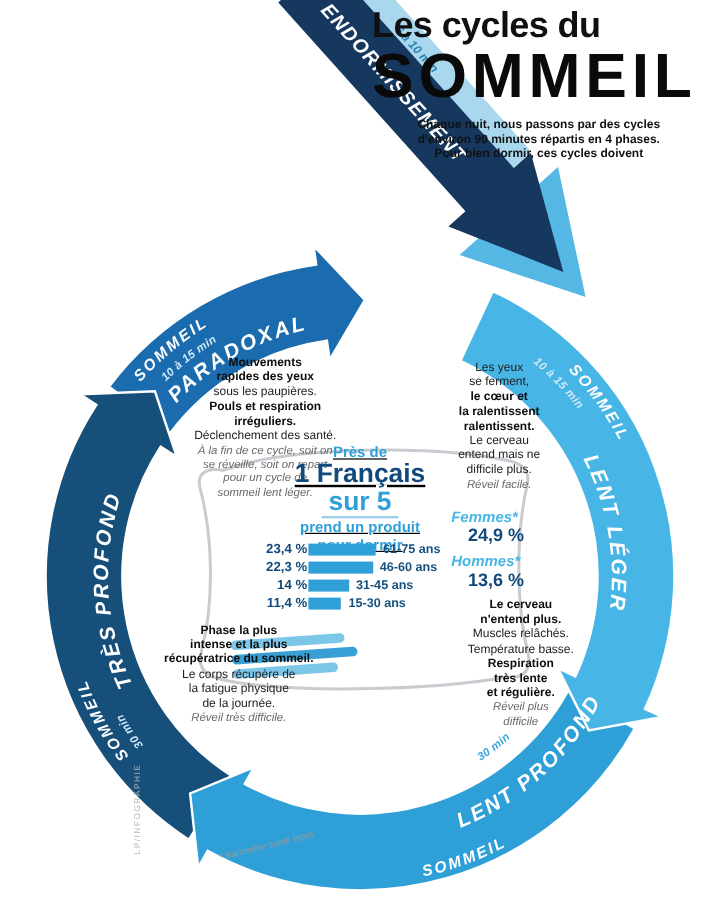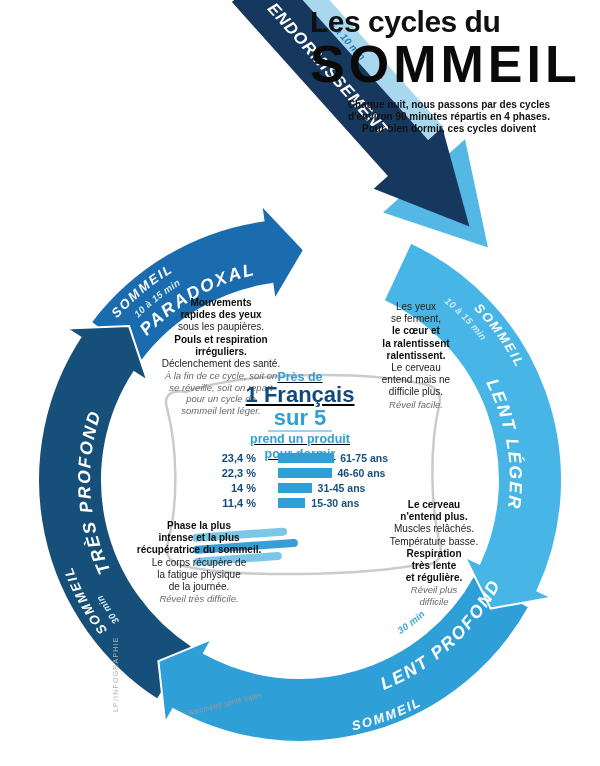--- a/index.html
+++ b/index.html
@@ -41,21 +41,21 @@
 
   
   .center-head{position:absolute;left:205px;top:370px;width:190px;text-align:center;z-index:3;text-decoration:underline;}
   .ch-small{color:#2f9fd8;font-weight:700;font-size:12.5px;line-height:1.15;}
   .ch-big1{color:#12497c;font-weight:700;font-size:22px;line-height:1.02;}
   .ch-big2{color:#2f9fd8;font-weight:700;font-size:22px;line-height:1.02;display:inline-block;
            border-bottom:2px solid #9fd0ea;padding:0 6px 1px 6px;}
 
   .bars{position:absolute;left:210px;top:451px;width:195px;z-index:3;}
   .bar-row{display:flex;align-items:center;height:14px;margin-bottom:1px;}
-  .bar-val{width:46px;text-align:right;font-weight:700;color:#12497c;font-size:11px;padding-right:22px;}
+  .bar-val{width:46px;text-align:right;font-weight:700;color:#12497c;font-size:11px;padding-right:1px;}
   .bar{height:10px;background:#2f9fd8;display:inline-block;}
   .bar-cat{padding-left:6px;font-weight:700;color:#15517f;font-size:10.5px;text-align:center;}
 
   .stats{position:absolute;left:376px;top:424px;width:90px;z-index:3;}
   .stat-label{color:#47b5e5;font-weight:700;font-style:italic;font-size:12.5px;}
   .stat-value{color:#12497c;font-weight:700;font-size:15px;margin:0 0 6px 14px;}
 
   .credit-vert{position:absolute;left:112px;top:712px;transform:rotate(-90deg);
                transform-origin:left top;font-size:7px;color:#b3b3b3;letter-spacing:1.2px;z-index:3;}
   .credit-src{position:absolute;left:182px;top:700px;transform:rotate(-14deg);
@@ -227,17 +227,23 @@
         <span class="bar" style="width: 33.6px;"></span>
         <span class="bar-cat">31-45 ans</span>
       </div>
       <div class="bar-row">
         <span class="bar-val">11,4 %</span>
         <span class="bar" style="width: 27.36px;"></span>
         <span class="bar-cat">15-30 ans</span>
       </div>
     </div>
 
+  <div class="stats">
+    <div class="stat-label">Femmes*</div>
+    <div class="stat-value">24,9 %</div>
+    <div class="stat-label">Hommes*</div>
+    <div class="stat-value">13,6 %</div>
+  </div>
 
   <div class="credit-vert">LP/INFOGRAPHIE</div>
   <div class="credit-src">* Baromètre santé Inpes</div>
 
 </div>
 
 </body></html>

